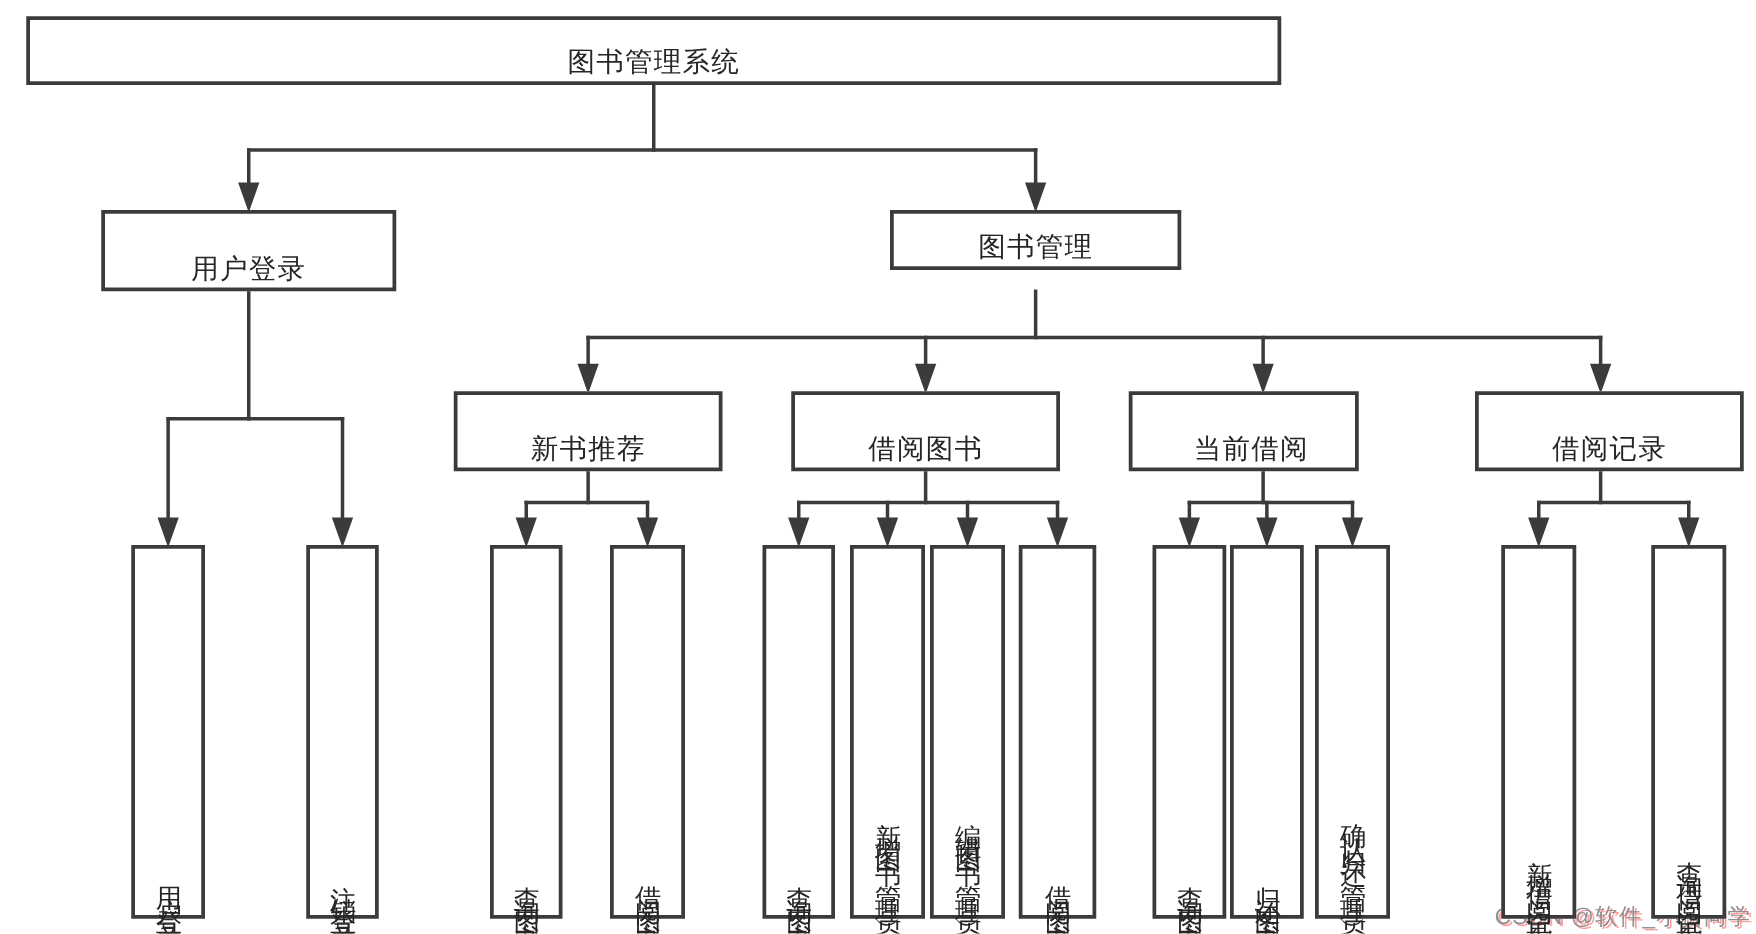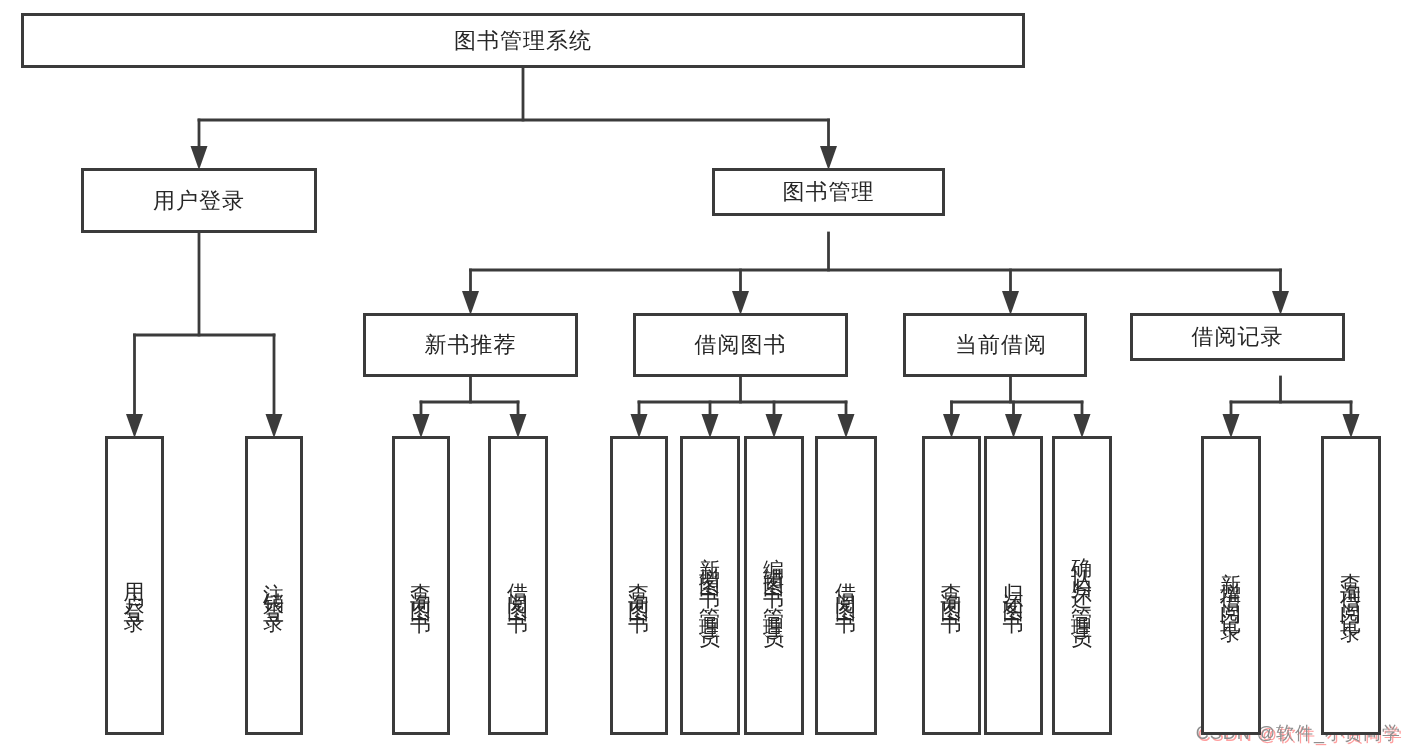--- a/index.html
+++ b/index.html
@@ -20,21 +20,21 @@
   }
   #connectors{
     position:absolute;left:0;top:0;width:1405px;height:747px;
   }
   .node{
     position:absolute;
     box-sizing:border-box;
     background:var(--box-bg);
     border:3px solid var(--line);
     display:flex;
-    align-items:center;
+    align-items:flex-end;
     justify-content:center;
     color:var(--text);
     font-size:22px;
     letter-spacing:1px;
     text-align:center;
   }
   .node.vertical{font-size:21px;}
   .node.vertical .lbl{
     writing-mode:vertical-rl;
     text-orientation:mixed;
@@ -124,21 +124,21 @@
     </div>
     <div class="node" style="left: 363px; top: 313px; width: 215px; height: 64px;">
       <span class="lbl">新书推荐</span>
     </div>
     <div class="node" style="left: 633px; top: 313px; width: 215px; height: 64px;">
       <span class="lbl">借阅图书</span>
     </div>
     <div class="node" style="left: 903px; top: 313px; width: 184px; height: 64px; padding-left: 12px;">
       <span class="lbl">当前借阅</span>
     </div>
-    <div class="node" style="left: 1130px; top: 313px; width: 215px; height: 48px;">
+    <div class="node" style="left: 1180px; top: 313px; width: 215px; height: 64px;">
       <span class="lbl">借阅记录</span>
     </div>
     <div class="node vertical" style="left: 105px; top: 436px; width: 59px; height: 299px;">
       <span class="lbl">用户登录</span>
     </div>
     <div class="node vertical" style="left: 245px; top: 436px; width: 58px; height: 299px;">
       <span class="lbl">注销登录</span>
     </div>
     <div class="node vertical" style="left: 392px; top: 436px; width: 58px; height: 299px;">
       <span class="lbl">查询图书</span>

